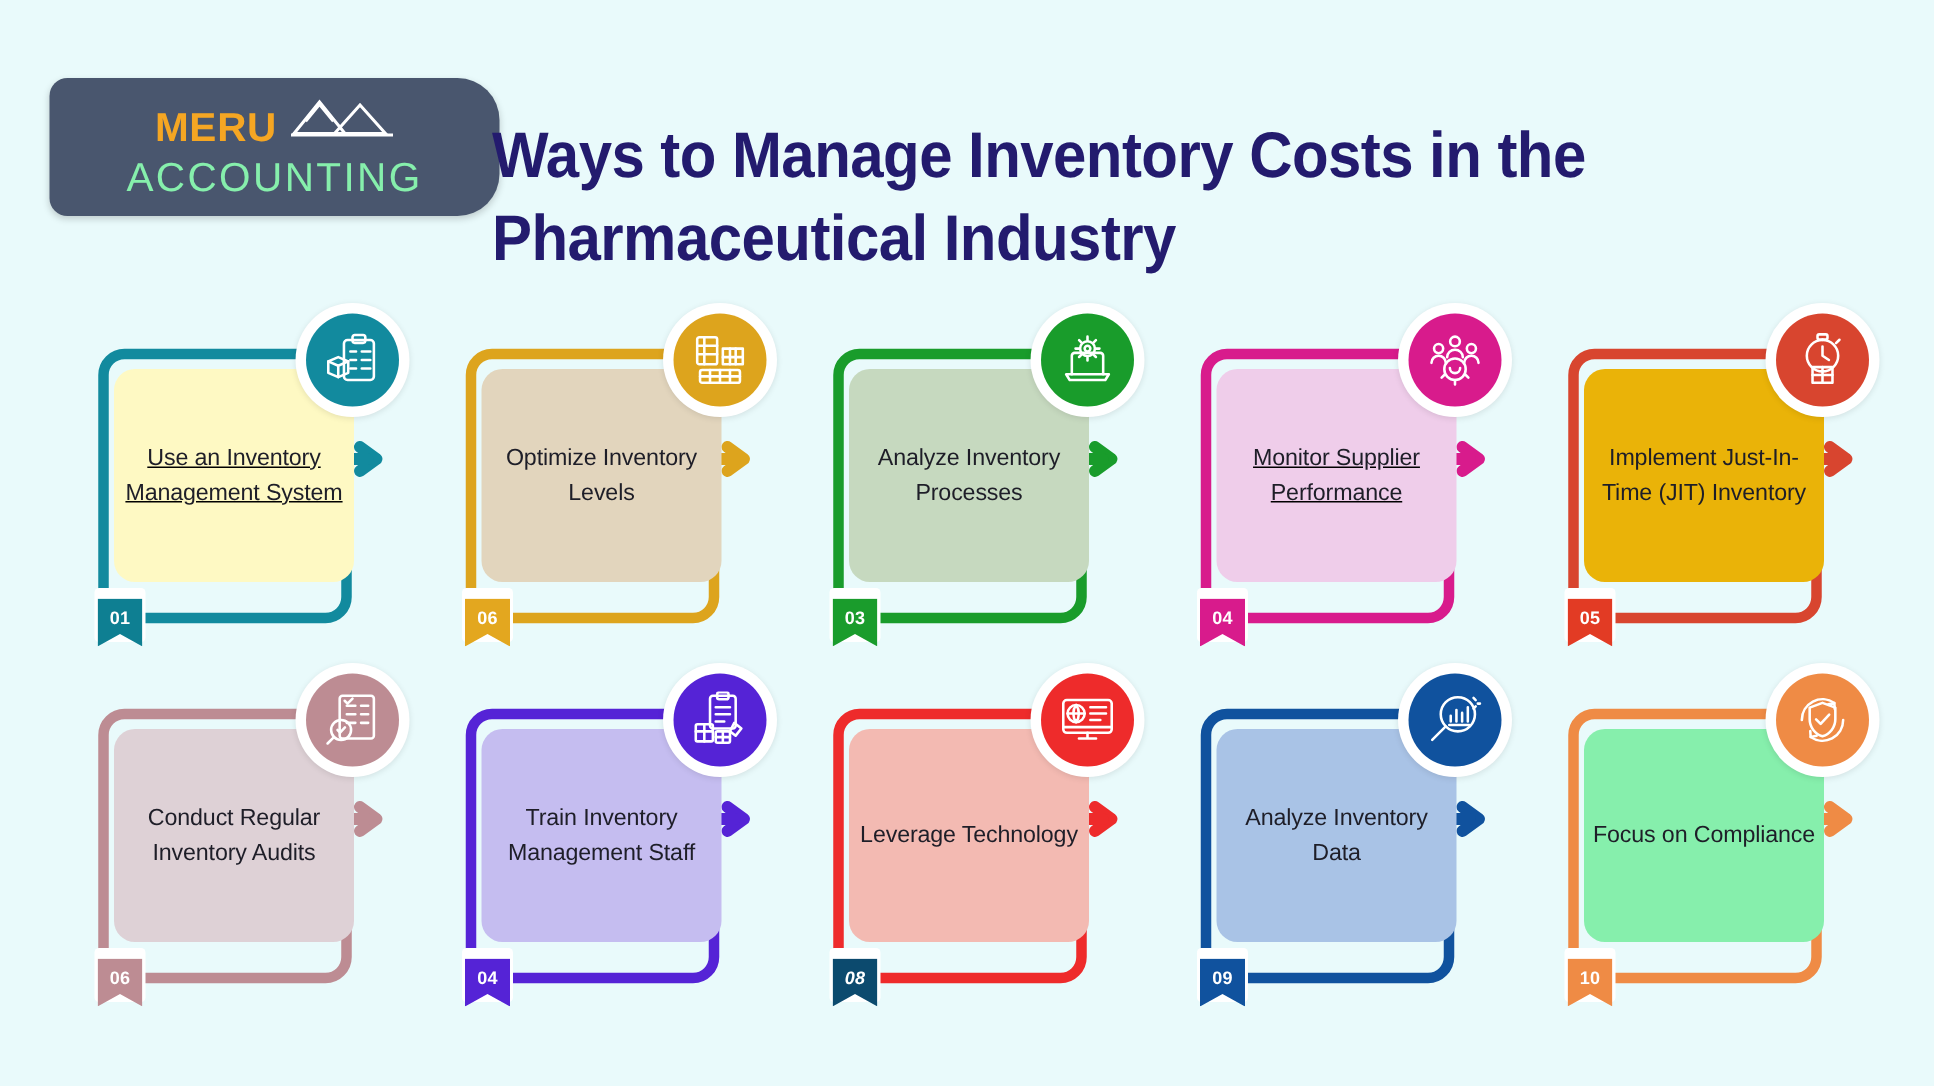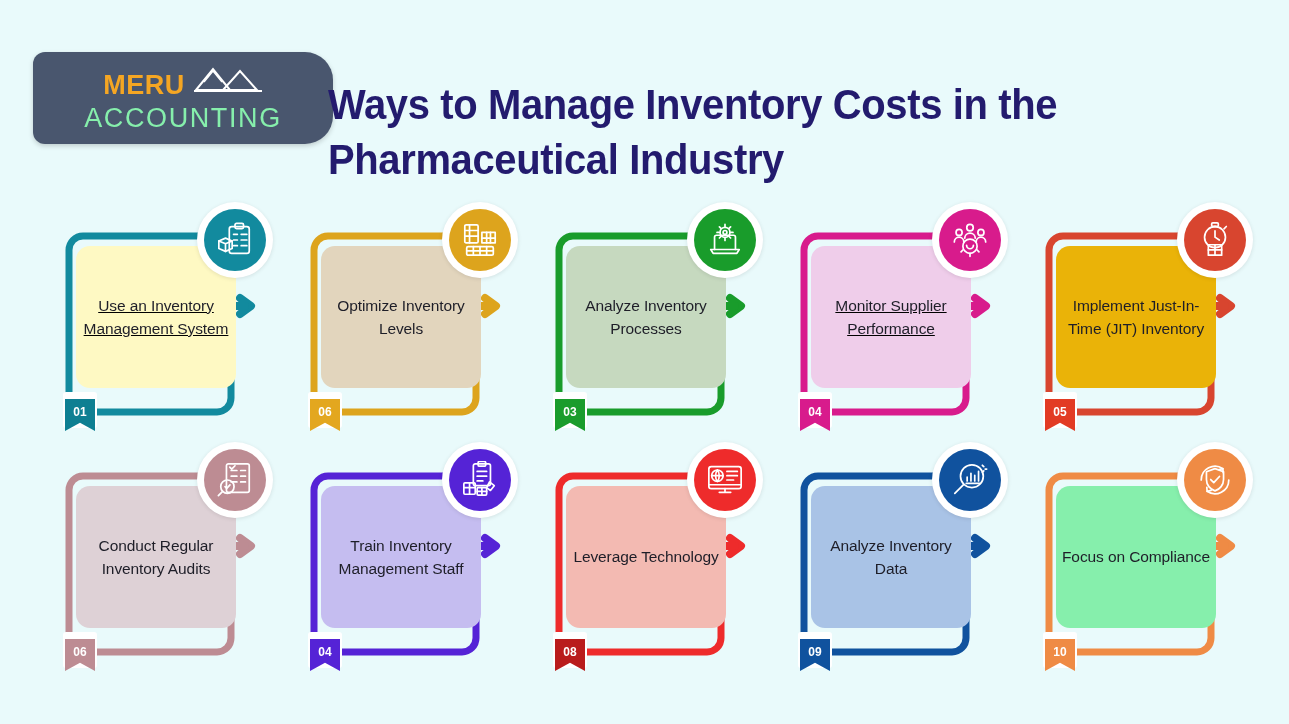--- a/index.html
+++ b/index.html
@@ -469,21 +469,21 @@
     <svg width="38" height="38" viewBox="0 0 40 40" fill="none" stroke="#fff" stroke-width="1.8" stroke-linecap="round" stroke-linejoin="round">
       <rect x="3" y="6" width="34" height="23" rx="2.5"></rect>
       <path d="M3 25h34M14 33h12M20 29v4"></path>
       <circle cx="12" cy="15.5" r="6"></circle>
       <path d="M6 15.5h12M12 9.5c2.6 3.4 2.6 8.6 0 12M12 9.5c-2.6 3.4-2.6 8.6 0 12"></path>
       <path d="M22 11h11M22 15.5h11M22 20h7"></path>
     </svg>
         </div>
       </div>
       <div class="step-badge">
-        <div class="step-badge-ribbon" style="background: #b91c1c;">
+        <div class="step-badge-ribbon" style="background: #0c4a6e; font-style: italic;">
           <span class="step-badge-num">08</span>
         </div>
       </div>
     </div>
     <div class="step r1 c3">
       <div class="step-frame">
   <svg width="210" height="200" viewBox="0 0 210 200">
     <path d="M148 12 H26 A14 14 0 0 0 12 26 V174 A14 14 0 0 0 26 188 H160
              A14 14 0 0 0 174 174 V96" fill="none" stroke="#10529e" stroke-width="7" stroke-linecap="round" stroke-linejoin="round"></path>
     <circle cx="160" cy="12" r="3.6" fill="#10529e"></circle>

